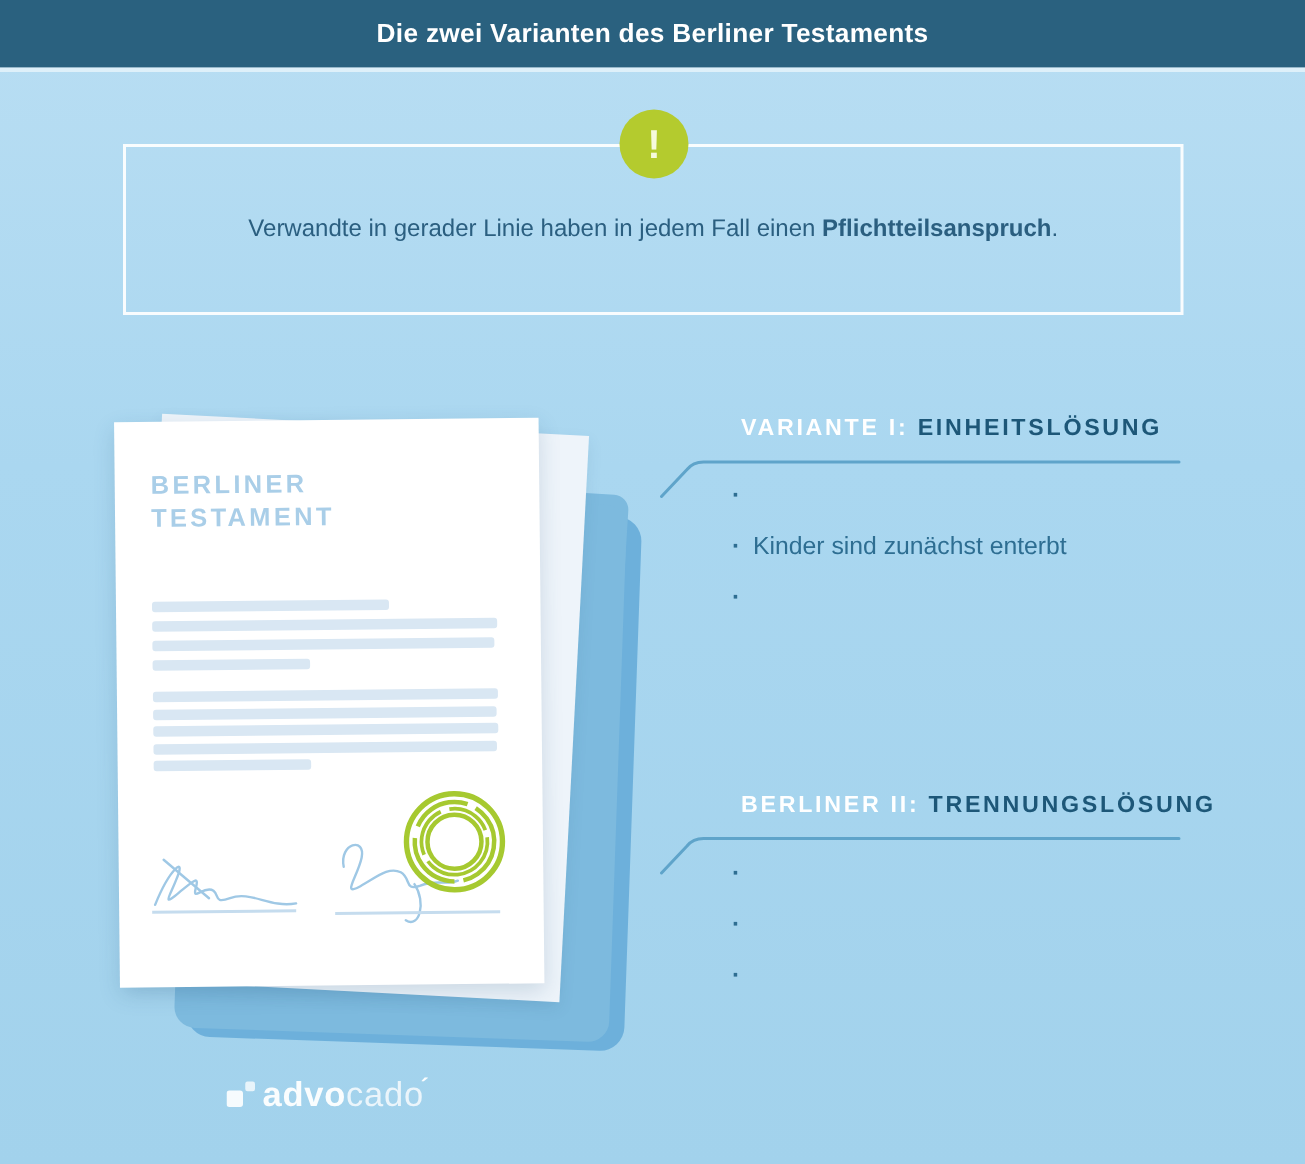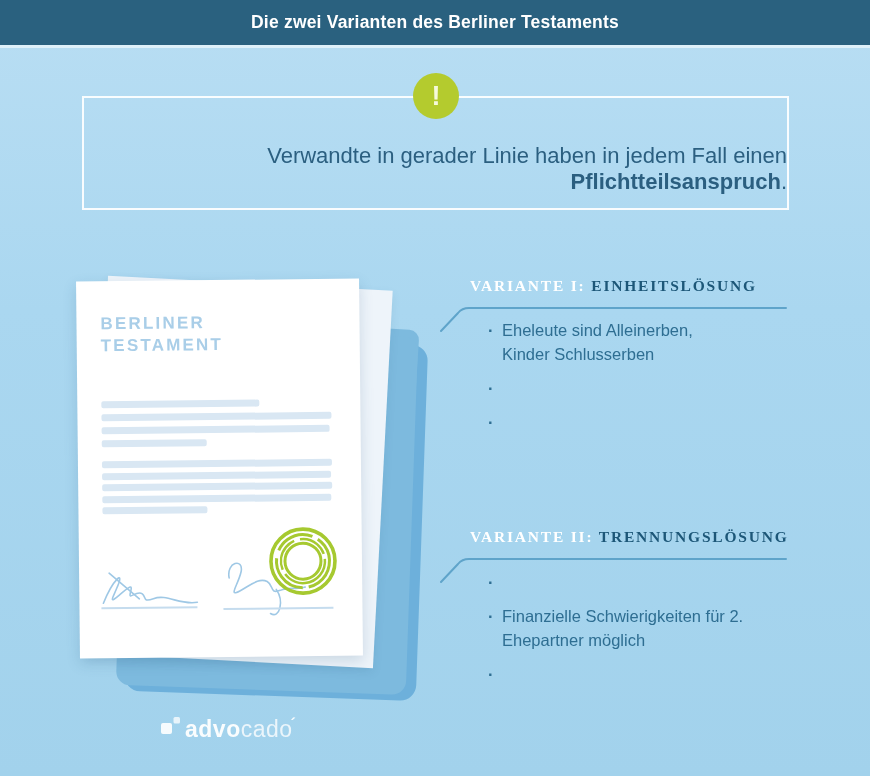--- a/index.html
+++ b/index.html
@@ -9,23 +9,23 @@
 
   
   .header{position:absolute;left:0;top:0;width:870px;height:45px;background:#2a617f;
     display:flex;align-items:center;justify-content:center;}
   .header-title{color:#ffffff;font-weight:bold;font-size:17.5px;letter-spacing:.2px;}
   .header-strip{position:absolute;left:0;top:45px;width:870px;height:3px;background:rgba(255,255,255,.55);}
 
   
   .notice-box{position:absolute;left:82px;top:96px;width:703px;height:110px;
     border:2.5px solid rgba(255,255,255,.92);}
-  .notice-text{position:absolute;left:0;top:16px;width:100%;height:100%;
+  .notice-text{position:absolute;left:0;top:0;width:100%;height:100%;
     display:flex;align-items:center;justify-content:center;
-    font-size:22px;color:#2b5f80;text-align:right;}
+    font-size:16px;color:#2b5f80;text-align:right;}
   .notice-text b{font-weight:bold;}
   .notice-icon{position:absolute;left:413px;top:73px;width:46px;height:46px;border-radius:50%;
     background:#b4cb2e;display:flex;align-items:center;justify-content:center;
     color:#f6fadc;font-size:27px;font-weight:bold;z-index:5;}
 
   
   .folder-shadow{position:absolute;left:130px;top:340px;width:292px;height:356px;
     background:#6db0db;border-radius:16px;transform:rotate(2deg);}
   .folder-tab{position:absolute;left:373px;top:329px;width:42px;height:148px;
     background:#7dbade;border-radius:10px;transform:rotate(3.5deg);}
@@ -34,36 +34,36 @@
   .page-behind{position:absolute;left:98px;top:283px;width:285px;height:378px;
     background:#eef4fa;transform:rotate(3deg);box-shadow:0 4px 10px rgba(40,90,130,.10);}
   .page{position:absolute;left:78px;top:280px;width:283px;height:377px;background:#ffffff;
     transform:rotate(-.6deg);box-shadow:0 5px 14px rgba(40,90,130,.18);}
   .doc-title{position:absolute;left:24px;top:32px;color:#a9cee8;font-weight:bold;
     font-size:17px;letter-spacing:2.2px;line-height:22px;white-space:pre-line;}
   .bar{position:absolute;left:24px;height:7px;background:#d9e7f3;border-radius:2px;}
   .page-svg{position:absolute;left:0;top:0;width:283px;height:377px;}
 
   
-  .v-heading{position:absolute;left:470px;font-weight:bold;font-size:15.5px;
-    letter-spacing:1.8px;white-space:nowrap;font-family:Liberation Serif, serif;}
+  .v-heading{position:absolute;left:494px;font-weight:bold;font-size:15.5px;
+    letter-spacing:1.8px;white-space:nowrap;}
   .v-label{color:#ffffff;}
   .v-name{color:#1d5778;}
   #v1-heading{top:277px;}
   #v2-heading{top:528px;}
   .lines-svg{position:absolute;left:0;top:0;width:870px;height:776px;pointer-events:none;}
   .v-list{position:absolute;left:488px;width:340px;}
   #v1-list{top:318px;}
   #v2-list{top:570px;}
   .v-item{display:flex;margin-bottom:10px;color:#2e6e92;font-size:16.5px;line-height:24px;}
   .v-dot{width:14px;flex:0 0 14px;text-align:left;font-weight:bold;}
   .v-text{white-space:pre-line;}
 
   
-  .logo{position:absolute;left:161px;top:716px;display:flex;align-items:flex-start;}
+  .logo{position:absolute;left:151px;top:716px;display:flex;align-items:center;}
   .logo-mark{margin-right:5px;margin-bottom:3px;}
   .logo-text{font-size:23px;line-height:26px;letter-spacing:.5px;}
   .logo-bold{color:rgba(255,255,255,.95);font-weight:bold;}
   .logo-light{color:rgba(255,255,255,.78);font-weight:normal;}
   .logo-accent{color:rgba(255,255,255,.95);font-weight:bold;position:relative;top:-7px;
     margin-left:-2px;font-size:16px;}
 </style>
 </head>
 <body>
 
@@ -128,43 +128,40 @@
     <path d="M441,582 L458,564 Q462,559 469,559 L786,559" stroke="#5fa4ca" stroke-width="2" fill="none" stroke-linecap="round"></path>
   </svg>
 
   <div id="v1-heading" class="v-heading">
     <span class="v-label">VARIANTE I:</span>
     <span class="v-name">EINHEITSLÖSUNG</span>
   </div>
   <div id="v1-list" class="v-list">
     <div class="v-item">
       <span class="v-dot">·</span>
-      <span class="v-text">Eheleute sind Alleinerben,
-Kinder Schlusserben</span>
     </div>
     <div class="v-item">
       <span class="v-dot">·</span>
+      <span class="v-text">Kinder sind zunächst enterbt</span>
     </div>
     <div class="v-item">
       <span class="v-dot">·</span>
     </div>
   </div>
 
   <div id="v2-heading" class="v-heading">
-    <span class="v-label">VARIANTE II:</span>
+    <span class="v-label">BERLINER II:</span>
     <span class="v-name">TRENNUNGSLÖSUNG</span>
   </div>
   <div id="v2-list" class="v-list">
     <div class="v-item">
       <span class="v-dot">·</span>
     </div>
     <div class="v-item">
       <span class="v-dot">·</span>
-      <span class="v-text">Finanzielle Schwierigkeiten für 2.
-Ehepartner möglich</span>
     </div>
     <div class="v-item">
       <span class="v-dot">·</span>
     </div>
   </div>
 
   <div class="logo">
     <svg class="logo-mark" width="19" height="19" viewBox="0 0 19 19">
       <rect x="0" y="7" width="11" height="11" rx="2" fill="rgba(255,255,255,0.9)"></rect>
       <rect x="12.5" y="1" width="6.5" height="6.5" rx="1.5" fill="rgba(255,255,255,0.75)"></rect>

